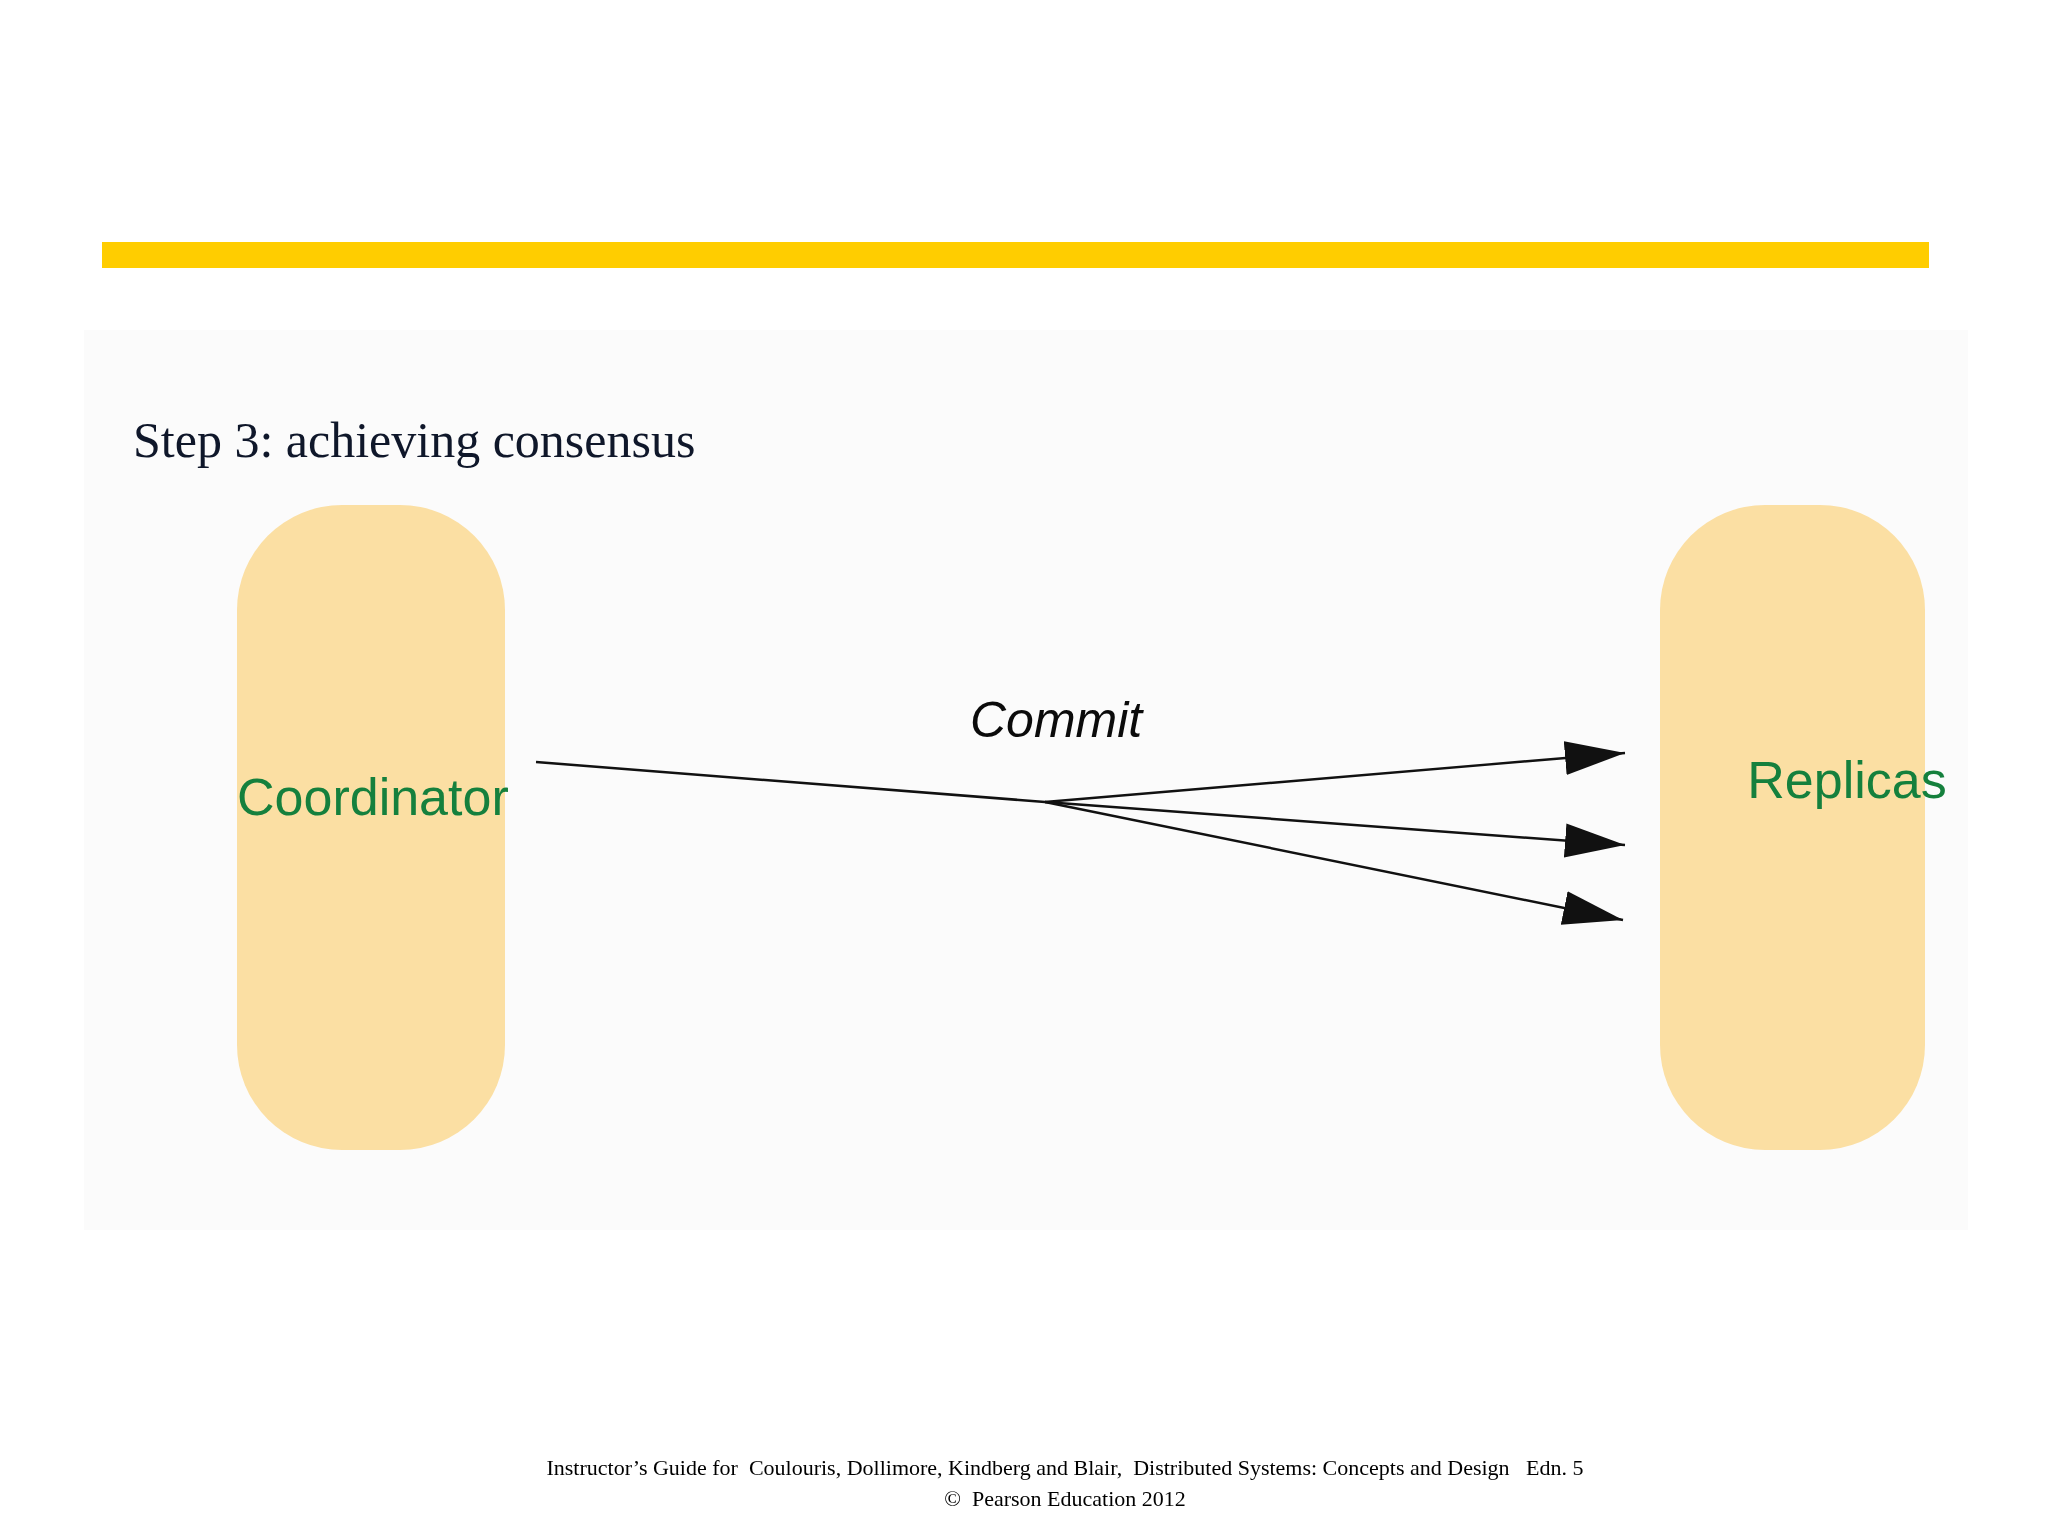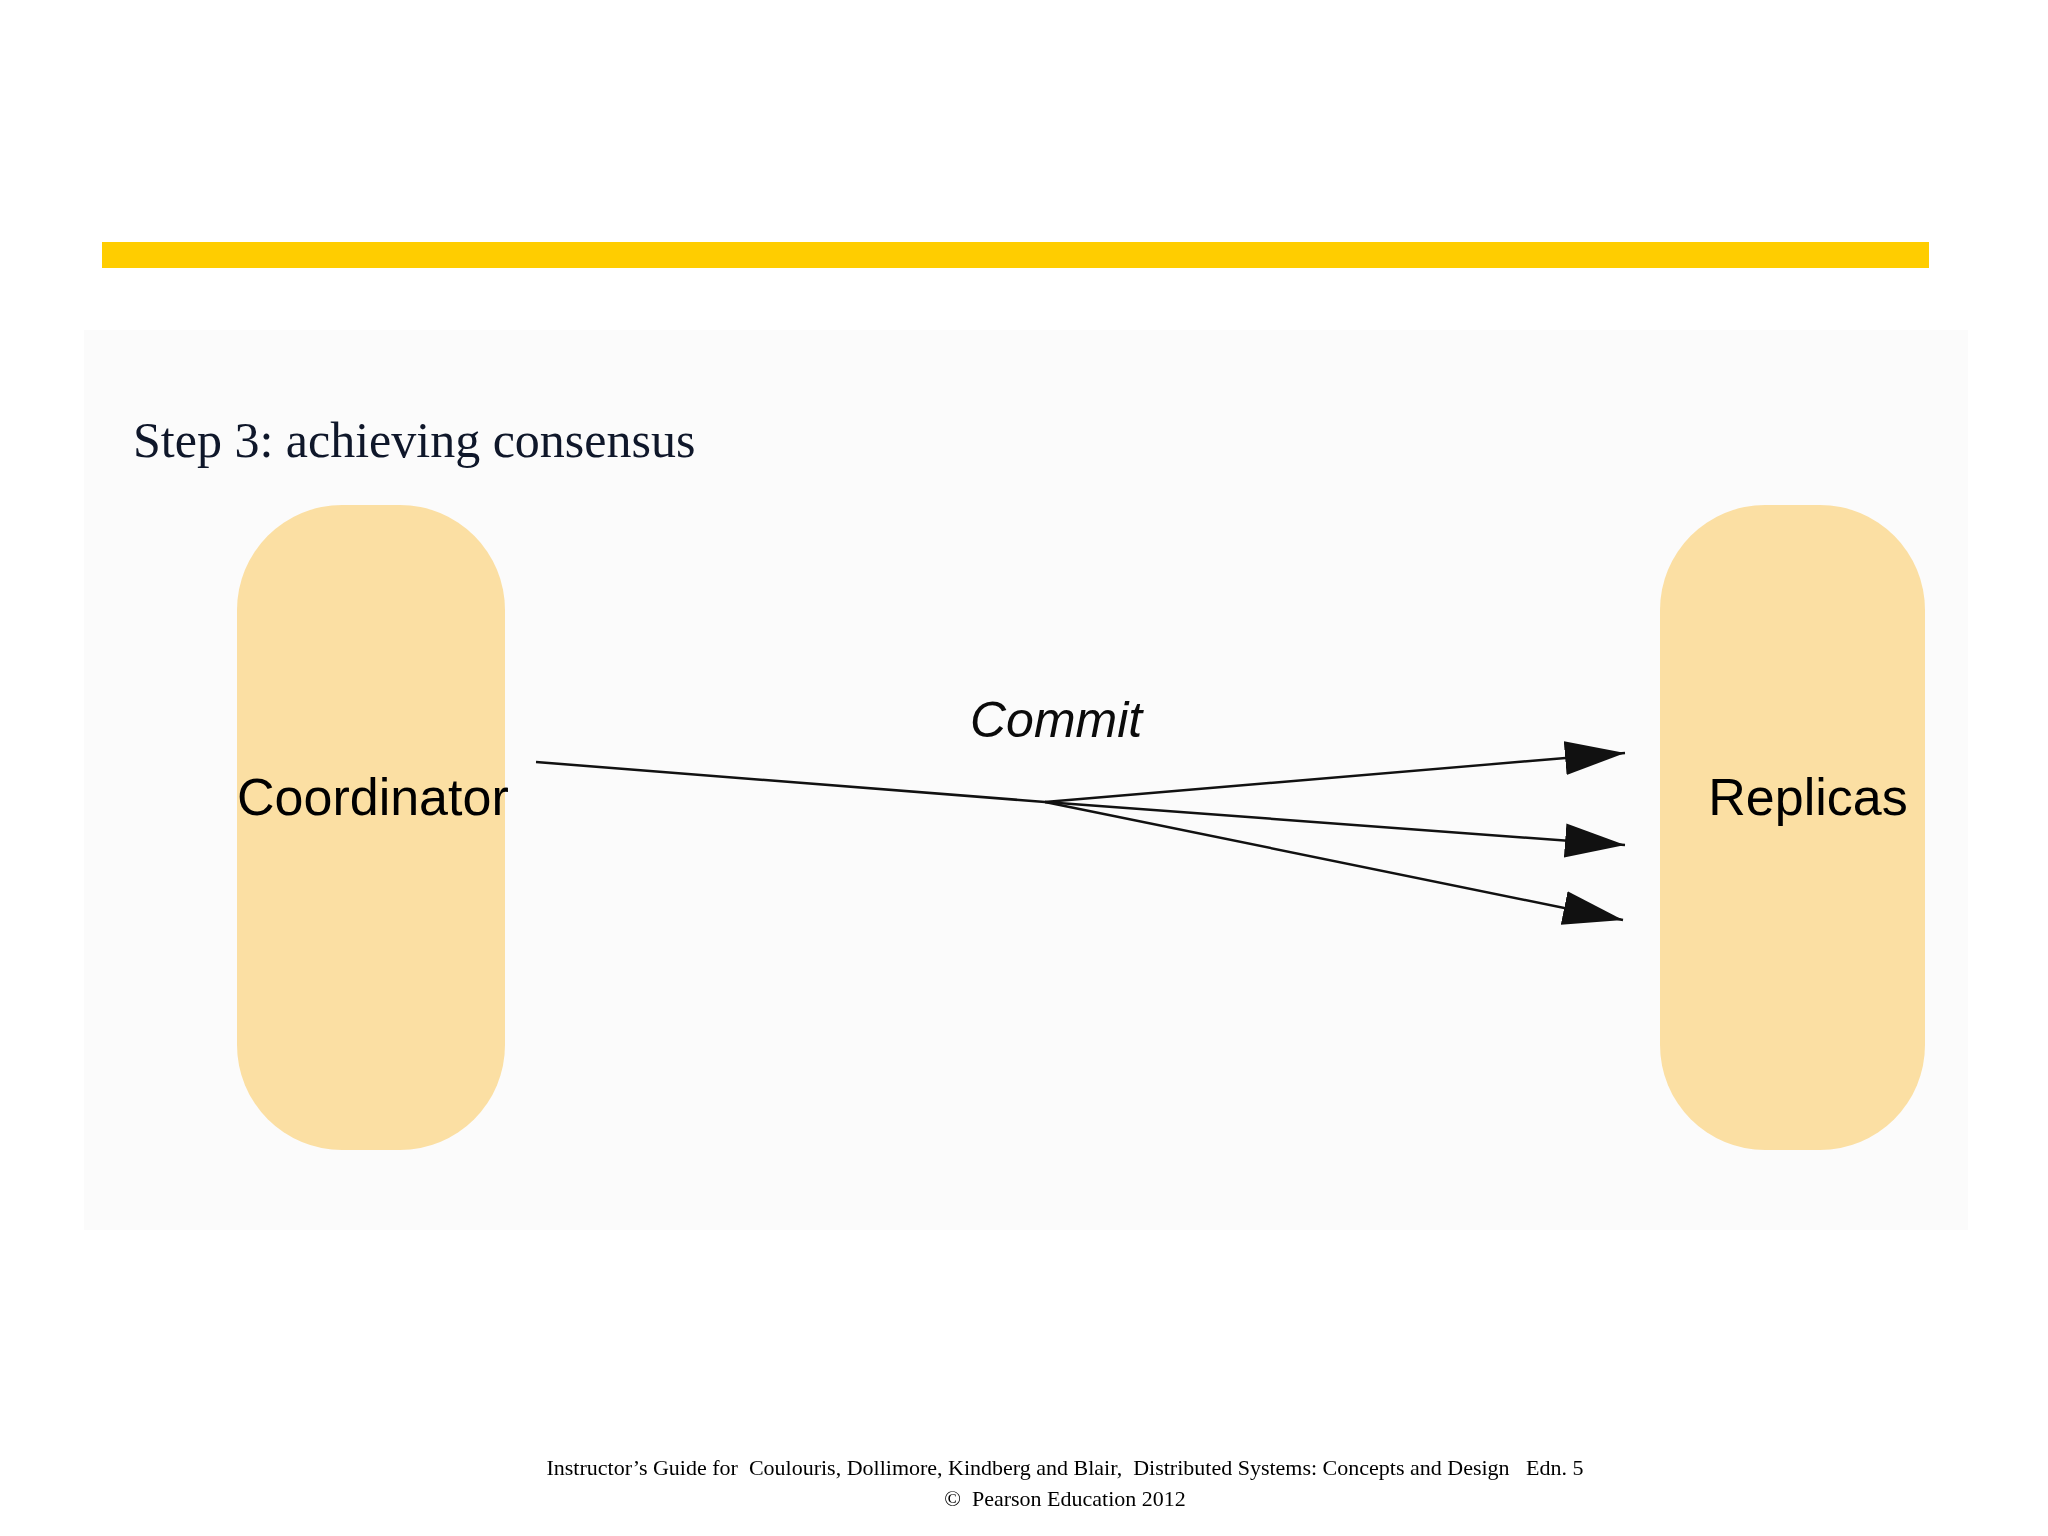--- a/index.html
+++ b/index.html
@@ -49,21 +49,21 @@
     position: absolute;
     top: 505px;
     height: 645px;
     border-radius: 105px;
   }
   .node-label {
     position: absolute;
     text-align: center;
     font-size: 52px;
     line-height: 56px;
-    color: #000000;
+    color: #15803d;
     white-space: nowrap;
   }
   .commit-label {
     position: absolute;
     left: 970px;
     top: 693px;
     font-size: 50px;
     line-height: 54px;
     font-style: italic;
     color: #0b0b0b;
@@ -98,21 +98,21 @@
   <div class="divider-bar" style="background: rgb(255, 205, 0);"></div>
 
   <div class="figure-area"></div>
 
   <div class="step-heading">Step 3: achieving consensus</div>
 
   <div class="node" id="coordinator-node" style="left: 237px; width: 268px; background: rgb(251, 223, 163);"></div>
   <div class="node" id="replicas-node" style="left: 1660px; width: 265px; background: rgb(251, 223, 163);"></div>
 
   <div class="node-label" style="left:237px; width:268px; top:769px;">Coordinator</div>
-  <div class="node-label" style="left:1660px; width:296px; top:769px;">Replicas</div>
+  <div class="node-label" style="left:1660px; width:296px; top:752px;padding-left:39px;">Replicas</div>
 
   <div class="commit-label">Commit</div>
 
   <svg class="arrows-svg" width="2048" height="1536" viewBox="0 0 2048 1536">
     <defs>
       <marker id="arrowhead" markerUnits="userSpaceOnUse" markerWidth="64" markerHeight="38" refX="60" refY="18" orient="auto">
         <path d="M0,1 L60,18 L0,35 Z" fill="#111111"></path>
       </marker>
     </defs>
     <line x1="536" y1="762" x2="1045" y2="802" stroke="#111111" stroke-width="2.5"></line>

